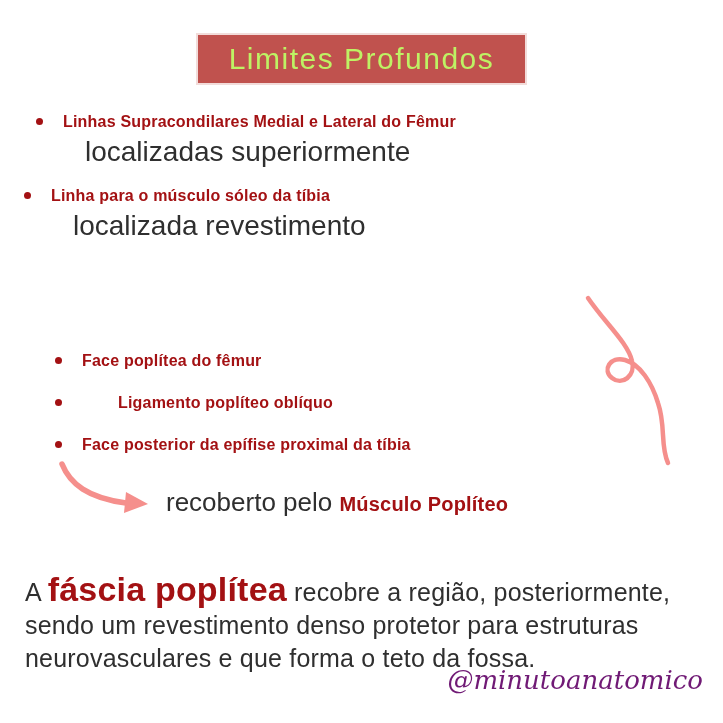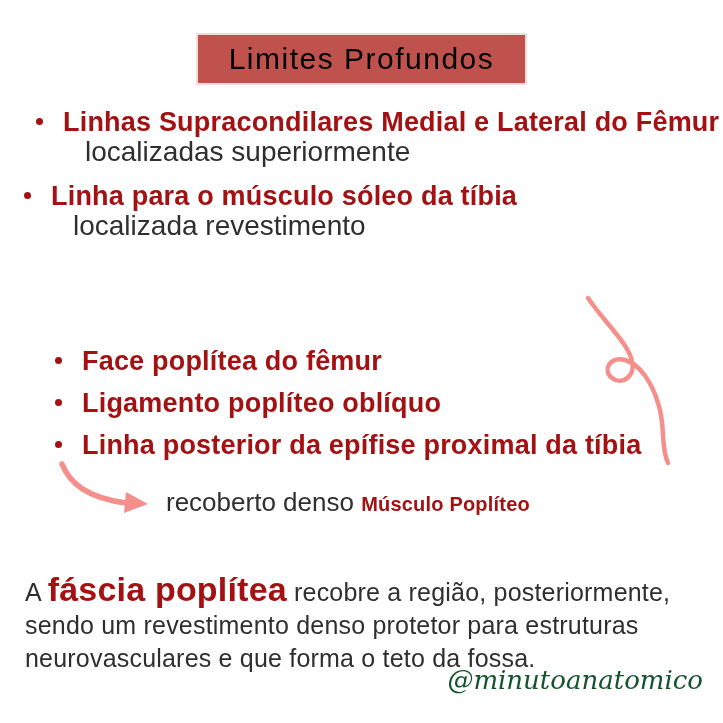--- a/index.html
+++ b/index.html
@@ -19,21 +19,21 @@
     width: 331px;
     height: 52px;
     background: #c0524e;
     border: 2px solid #f2dcda;
     box-sizing: border-box;
     display: flex;
     align-items: center;
     justify-content: center;
   }
   .header-box .title {
-    color: #000000;
+    color: #bef264;
     font-size: 30px;
     font-weight: 300;
     letter-spacing: 1.5px;
   }
   #box-limites { top: 33px; }
   #box-assoalho { top: 266px; }
 
   
   .bullet-item {
     position: absolute;
@@ -43,21 +43,21 @@
   .dot {
     width: 7px; height: 7px;
     border-radius: 50%;
     background: #a31113;
     margin-top: 11px;
     flex: 0 0 auto;
   }
   .bold-red {
     color: #a31113;
     font-weight: 700;
-    font-size: 27px;
+    font-size: 16px;
     line-height: 30px;
     letter-spacing: 0.2px;
   }
   .thin-dark {
     color: #2f2f2f;
     font-weight: 300;
     font-size: 28px;
     line-height: 30px;
   }
   .item-lines { display: flex; flex-direction: column; }
@@ -88,21 +88,21 @@
     line-height: 33px;
     letter-spacing: 0.2px;
   }
   .paragraph .bold-red { font-size: 34px; }
 
   
   .signature {
     position: absolute;
     top: 665px;
     right: 20px;
-    color: #14532d;
+    color: #701a75;
     font-family: "DejaVu Serif", serif;
     font-style: italic;
     font-size: 26px;
   }
 
   
   .squiggle-svg { position: absolute; left: 570px; top: 288px; }
   .arrow-svg { position: absolute; left: 44px; top: 456px; }
 </style>
 </head>
@@ -128,39 +128,39 @@
       <span class="bold-red">Linha para o músculo sóleo da tíbia</span>
       <span class="thin-dark">localizada revestimento</span>
     </div>
   </div>
 
 
   <div class="bullet-item list2-item" style="top:346px; left:55px;">
     <span class="dot"></span>
     <span class="bold-red">Face poplítea do fêmur</span>
   </div>
-  <div class="bullet-item list2-item" style="top:388px; left:55px;">
+  <div class="bullet-item list2-item" style="top:388px; left:55px;gap:36px;">
     <span class="dot"></span>
     <span class="bold-red">Ligamento poplíteo oblíquo</span>
   </div>
   <div class="bullet-item list2-item" style="top:430px; left:55px;">
     <span class="dot"></span>
-    <span class="bold-red">Linha posterior da epífise proximal da tíbia</span>
+    <span class="bold-red">Face posterior da epífise proximal da tíbia</span>
   </div>
 
   <svg class="squiggle-svg" width="115" height="185" viewBox="0 0 115 185">
     <path d="M18 10 C 35 35, 58 55, 62 73 C 66 88, 52 98, 42 90 C 32 82, 40 68, 55 72 C 70 76, 82 95, 88 115 C 96 138, 90 158, 98 175" fill="none" stroke="#f58f8c" stroke-width="4.5" stroke-linecap="round"></path>
   </svg>
 
   <svg class="arrow-svg" width="120" height="65" viewBox="0 0 120 65">
     <path d="M18 8 C 26 28, 44 42, 82 47" fill="none" stroke="#f58f8c" stroke-width="5.5" stroke-linecap="round"></path>
     <path d="M82 36 L 104 48 L 80 57 Z" fill="#f58f8c"></path>
   </svg>
 
   <div class="note-line">
-    <span class="thin-dark">recoberto denso </span><span class="bold-red">Músculo Poplíteo</span>
+    <span class="thin-dark">recoberto pelo </span><span class="bold-red">Músculo Poplíteo</span>
   </div>
 
   <p class="paragraph"><span>A  </span><span class="bold-red">fáscia poplítea</span><span>  recobre a região, posteriormente, sendo um revestimento denso protetor para estruturas neurovasculares e que forma o teto da fossa.</span></p>
 
   <div class="signature">@minutoanatomico</div>
 
 </div>
 
 </body></html>

